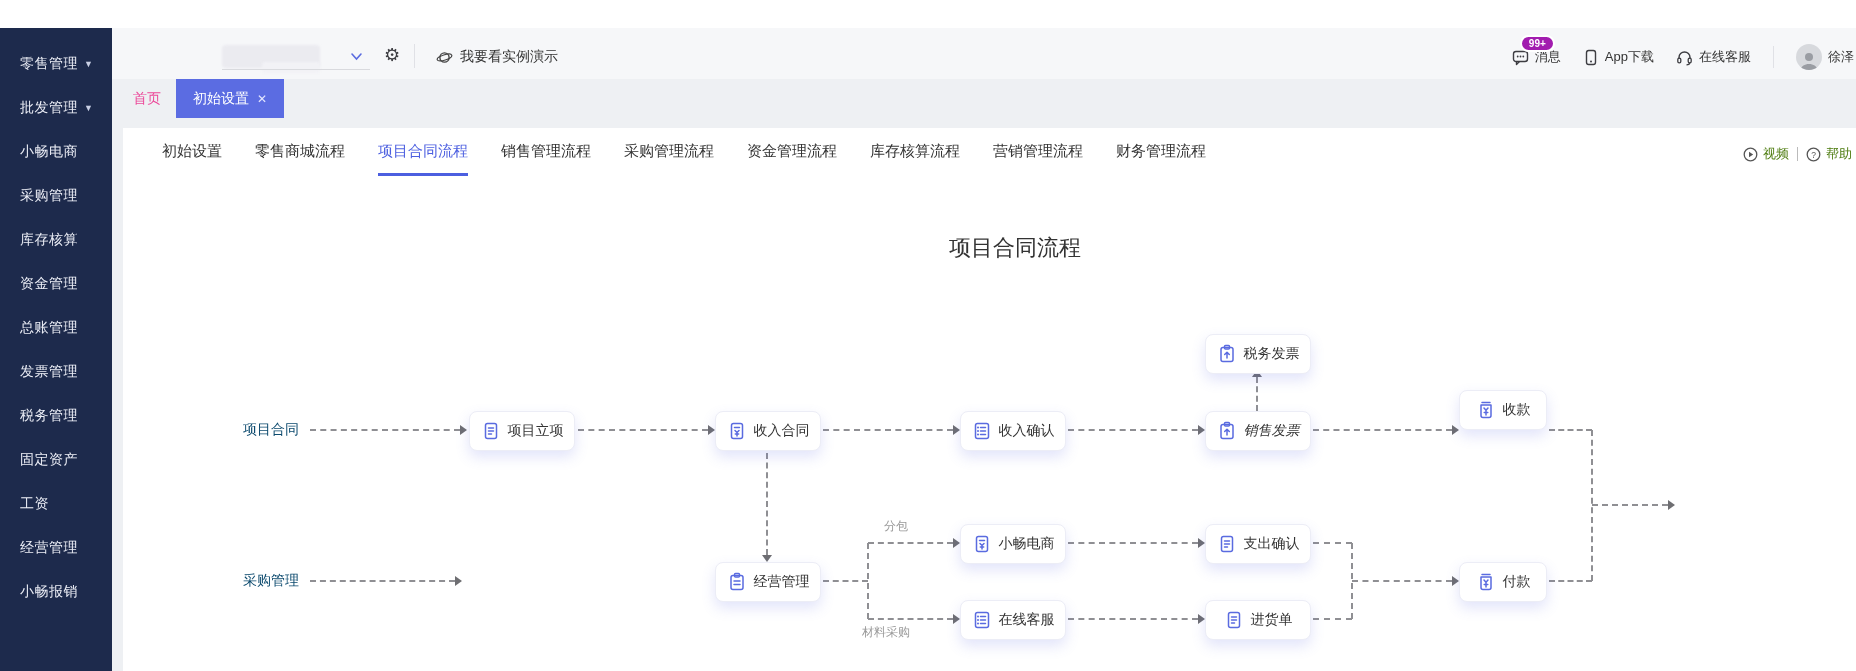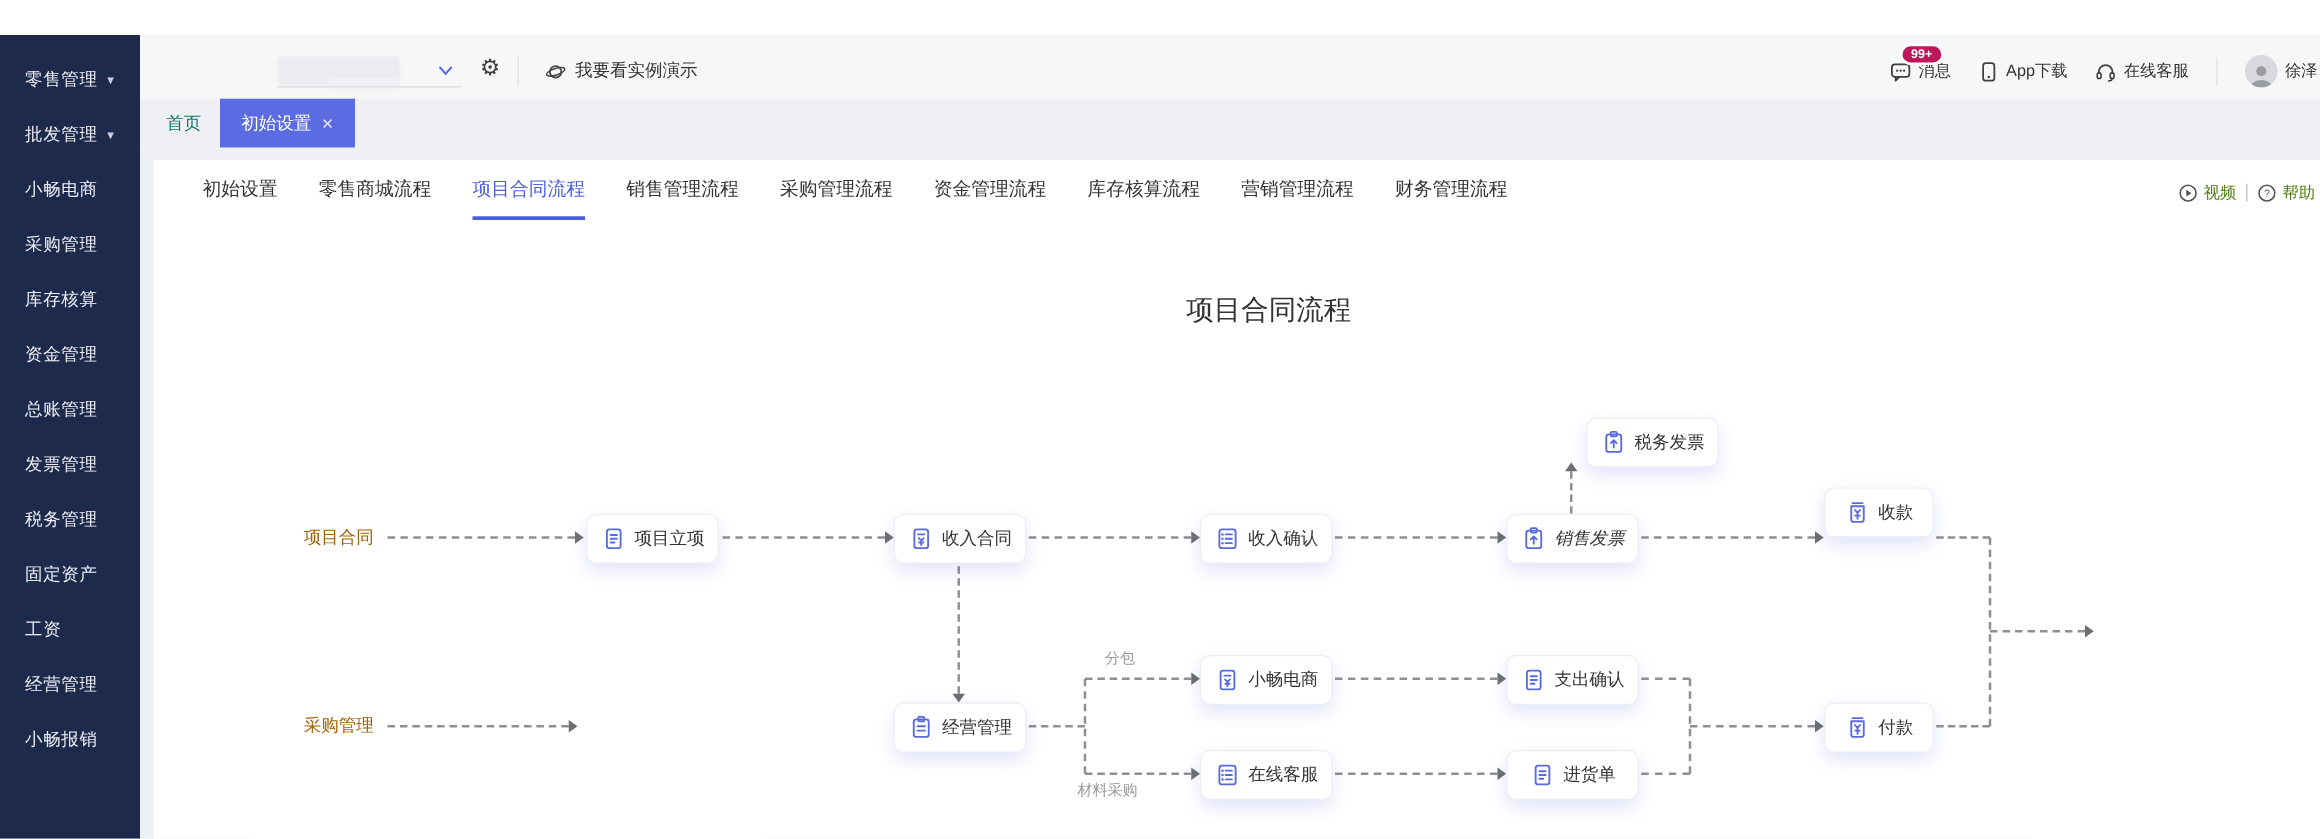--- a/index.html
+++ b/index.html
@@ -25,41 +25,41 @@
   .blur1{left:222px;top:45px;width:98px;height:23px;background:#ebebf0;border-radius:4px;filter:blur(1px);}
   .blur2{left:262px;top:62px;width:58px;height:11px;background:#f2f2f6;border-radius:3px;filter:blur(1px);}
   #search-underline{left:222px;top:69px;width:148px;height:0;border-bottom:1px solid #d9dade;}
   #search-caret{left:350px;top:50px;color:#5a6be0;}
   #gear{left:384px;top:44px;font-size:18px;color:#3d3d42;cursor:pointer;}
   #hdr-div1{left:414px;top:44px;width:0;height:24px;border-left:1px solid #e0e1e6;}
   #demo{left:436px;top:48px;display:flex;align-items:center;gap:7px;font-size:14px;color:#333;cursor:pointer;}
   #hdr-right{right:0;top:44px;display:flex;align-items:center;gap:22px;color:#333;font-size:13px;padding-right:2px;}
   .hdr-item{display:flex;align-items:center;gap:6px;cursor:pointer;white-space:nowrap;}
   #msg-wrap{position:relative;}
-  #msg-badge{position:absolute;left:8px;top:-13px;background:#be185d;color:#fff;font-size:10px;font-weight:bold;
+  #msg-badge{position:absolute;left:8px;top:-13px;background:#a21caf;color:#fff;font-size:10px;font-weight:bold;
              padding:1px 7px;border-radius:9px;border:2px solid #fff;}
   #avatar{width:26px;height:26px;border-radius:50%;background:#d7d9dd;display:flex;align-items:flex-end;justify-content:center;overflow:hidden;}
   #hdr-div2{width:0;height:22px;border-left:1px solid #e0e1e6;}
   #username{max-width:40px;overflow:hidden;}
   
   #tab-home{left:123px;top:79px;width:48px;height:39px;display:flex;align-items:center;justify-content:center;
-            font-size:14px;color:#0f766e;cursor:pointer;}
+            font-size:14px;color:#ec4899;cursor:pointer;}
   #tab-active{left:176px;top:79px;width:108px;height:39px;background:#5b6ce2;color:#fff;display:flex;
               align-items:center;justify-content:center;gap:8px;font-size:14px;cursor:pointer;}
   #tab-close{font-size:12px;color:#e4e7ff;cursor:pointer;}
   
   #content-tabs{left:162px;top:142px;display:flex;gap:33px;font-size:15px;color:#333;}
   .ctab{padding-bottom:12px;cursor:pointer;white-space:nowrap;border-bottom:3px solid transparent;}
   .ctab.active{color:#4c5fe0;border-bottom-color:#4c5fe0;}
   #help-links{right:4px;top:145px;display:flex;align-items:center;gap:8px;font-size:13px;color:#4d7c0f;}
   .hlink{display:flex;align-items:center;gap:5px;cursor:pointer;}
   .hl-div{width:0;height:14px;border-left:1px solid #bbb;}
   
   #flow-title{left:1015px;top:233px;transform:translateX(-50%);font-size:22px;color:#333;font-weight:500;white-space:nowrap;}
-  .row-label{font-size:14px;color:#a16207;white-space:nowrap;}
+  .row-label{font-size:14px;color:#0c4a6e;white-space:nowrap;}
   .fnode{position:absolute;height:38px;background:#fff;border:1px solid #ecedf6;border-radius:8px;
          box-shadow:0 6px 14px rgba(95,108,229,.18);display:flex;align-items:center;justify-content:center;
          gap:7px;font-size:14px;color:#333;cursor:pointer;white-space:nowrap;}
   .fnode svg{color:#5a6be0;flex:0 0 auto;}
   .edge-h{position:absolute;height:0;border-top:2px dashed #8f8f93;}
   .edge-v{position:absolute;width:0;border-left:2px dashed #8f8f93;}
   .arr{position:absolute;width:0;height:0;}
   .arr.r{border-top:5px solid transparent;border-bottom:5px solid transparent;border-left:7px solid #6e6e72;}
   .arr.u{border-left:5px solid transparent;border-right:5px solid transparent;border-bottom:7px solid #6e6e72;}
   .arr.d{border-left:5px solid transparent;border-right:5px solid transparent;border-top:7px solid #6e6e72;}
@@ -280,21 +280,21 @@
     </div>
     <div class="fnode" style="left: 1459px; top: 390px; width: 86px; pointer-events: auto;">
       <span style="color: rgb(90, 107, 224);">
         <svg width="20" height="20" viewBox="0 0 20 20" fill="none" stroke="currentColor" stroke-width="1.5" stroke-linejoin="round" stroke-linecap="round">
           <path d="M6 2.5h8M5 5h10v10.5a2 2 0 0 1-2 2H7a2 2 0 0 1-2-2z"></path>
           <path d="M8 8l2 2.3L12 8M10 10.5V15M8.2 12.5h3.6"></path>
         </svg>
       </span>
       <span>收款</span>
     </div>
-    <div class="fnode" style="left: 1269px; top: 334px; width: 104px; pointer-events: auto;">
+    <div class="fnode" style="left: 1205px; top: 334px; width: 104px; pointer-events: auto;">
       <span style="color: rgb(90, 107, 224);">
         <svg width="20" height="20" viewBox="0 0 20 20" fill="none" stroke="currentColor" stroke-width="1.5" stroke-linejoin="round" stroke-linecap="round">
           <rect x="4" y="3.5" width="12" height="14" rx="2"></rect>
           <rect x="7.5" y="1.5" width="5" height="3.5" rx="1"></rect>
           <path d="M10 14V8.5M7.7 10.5L10 8.2l2.3 2.3"></path>
         </svg>
       </span>
       <span>税务发票</span>
     </div>
     <div class="fnode" style="left: 715px; top: 562px; width: 104px; pointer-events: auto;">

